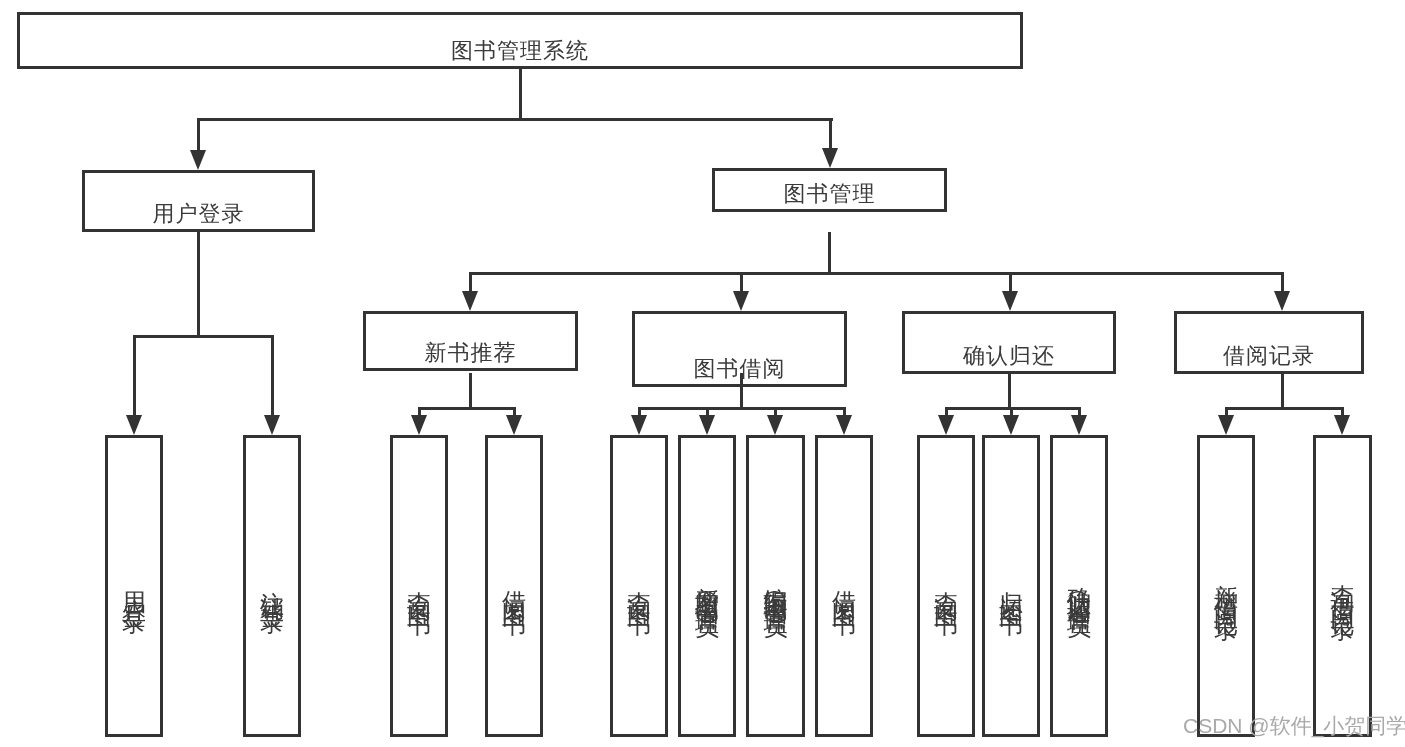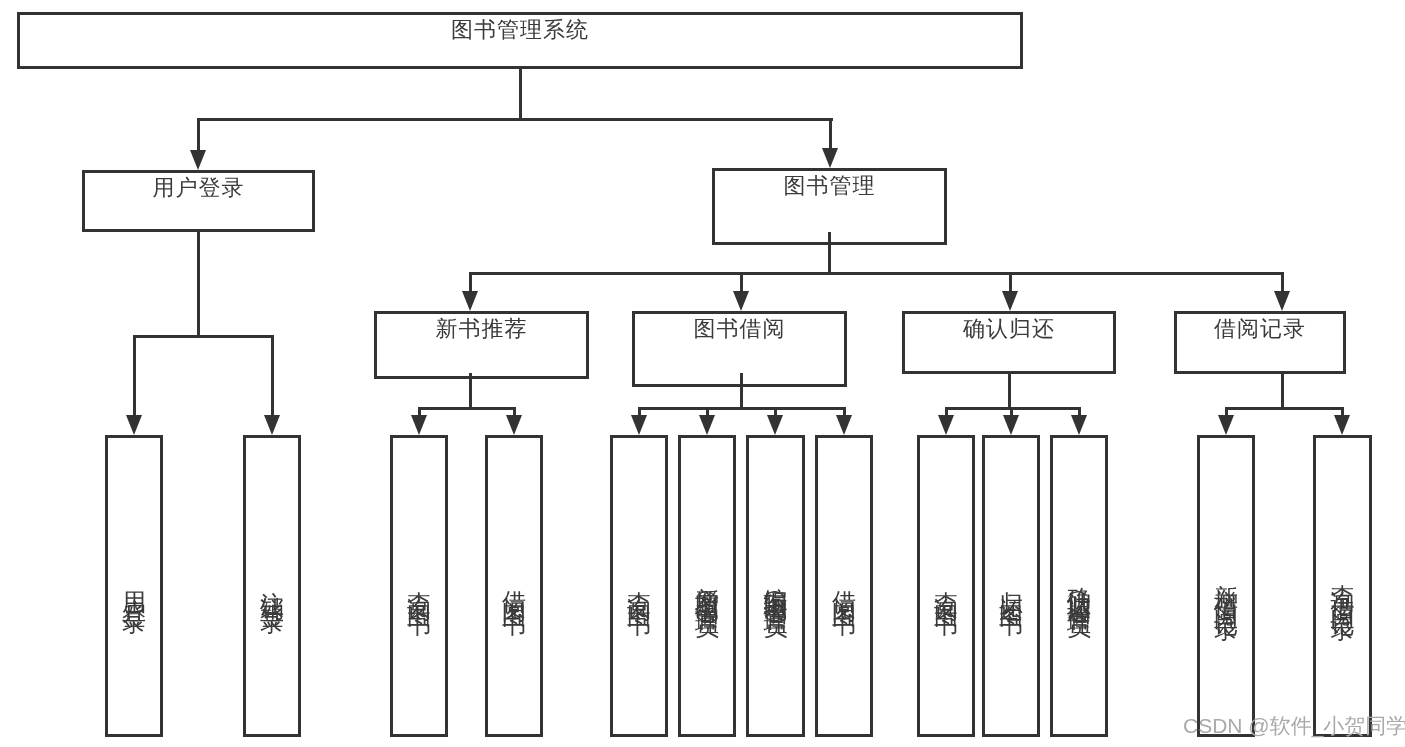--- a/index.html
+++ b/index.html
@@ -11,21 +11,21 @@
     font-family: "Liberation Sans", "DejaVu Sans", sans-serif;
     color: #333333;
     overflow: hidden;
   }
   .box {
     position: absolute;
     box-sizing: border-box;
     border: 3px solid #333333;
     background: #ffffff;
     display: flex;
-    align-items: flex-start;
+    align-items: flex-end;
     justify-content: center;
     font-size: 22px;
     letter-spacing: 1px;
     color: #3a3a3a;
   }
   .vbox {
     position: absolute;
     box-sizing: border-box;
     border: 3px solid #333333;
     background: #ffffff;
@@ -74,21 +74,21 @@
   <div class="vline" style="left:519px; top:69px; height:49px;"></div>
   <div class="hline" style="left:197px; top:118px; width:636px;"></div>
   <div class="vline" style="left:197px; top:118px; height:34px;"></div>
   <div class="arrow" style="left:190px; top:150px;"></div>
   <div class="vline" style="left:829px; top:118px; height:32px;"></div>
   <div class="arrow" style="left:822px; top:148px;"></div>
 
   <div class="box" style="left:82px; top:170px; width:233px; height:62px;">
     <span>用户登录</span>
   </div>
-  <div class="box" style="left:712px; top:168px; width:235px; height:77px;">
+  <div class="box" style="left:712px; top:168px; width:235px; height:44px;">
     <span>图书管理</span>
   </div>
 
   <div class="vline" style="left:197px; top:232px; height:103px;"></div>
   <div class="hline" style="left:133px; top:335px; width:141px;"></div>
   <div class="vline" style="left:133px; top:335px; height:80px;"></div>
   <div class="arrow" style="left:126px; top:415px;"></div>
   <div class="vline" style="left:271px; top:335px; height:80px;"></div>
   <div class="arrow" style="left:264px; top:415px;"></div>
 
@@ -96,30 +96,30 @@
   <div class="hline" style="left:469px; top:272px; width:814px;"></div>
   <div class="vline" style="left:469px; top:272px; height:19px;"></div>
   <div class="arrow" style="left:462px; top:291px;"></div>
   <div class="vline" style="left:740px; top:272px; height:19px;"></div>
   <div class="arrow" style="left:733px; top:291px;"></div>
   <div class="vline" style="left:1009px; top:272px; height:19px;"></div>
   <div class="arrow" style="left:1002px; top:291px;"></div>
   <div class="vline" style="left:1281px; top:272px; height:19px;"></div>
   <div class="arrow" style="left:1274px; top:291px;"></div>
 
-  <div class="box" style="left:374px; top:311px; width:215px; height:68px;">
+  <div class="box" style="left:363px; top:311px; width:215px; height:60px;">
     <span>新书推荐</span>
   </div>
   <div class="box" style="left:632px; top:311px; width:215px; height:76px;">
     <span>图书借阅</span>
   </div>
   <div class="box" style="left:902px; top:311px; width:214px; height:63px;">
     <span>确认归还</span>
   </div>
-  <div class="box" style="left:1174px; top:311px; width:172px; height:63px;">
+  <div class="box" style="left:1174px; top:311px; width:190px; height:63px;">
     <span>借阅记录</span>
   </div>
 
   <div class="vline" style="left:469px; top:373px; height:35px;"></div>
   <div class="hline" style="left:418px; top:407px; width:98px;"></div>
   <div class="vline" style="left:418px; top:407px; height:10px;"></div>
   <div class="arrow" style="left:411px; top:415px;"></div>
   <div class="vline" style="left:513px; top:407px; height:10px;"></div>
   <div class="arrow" style="left:506px; top:415px;"></div>
 

